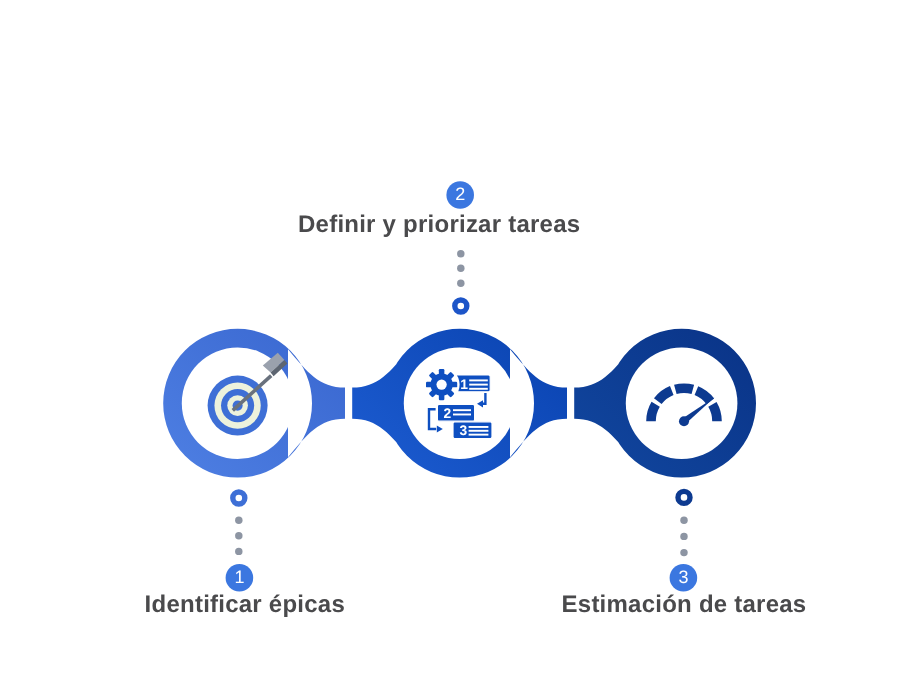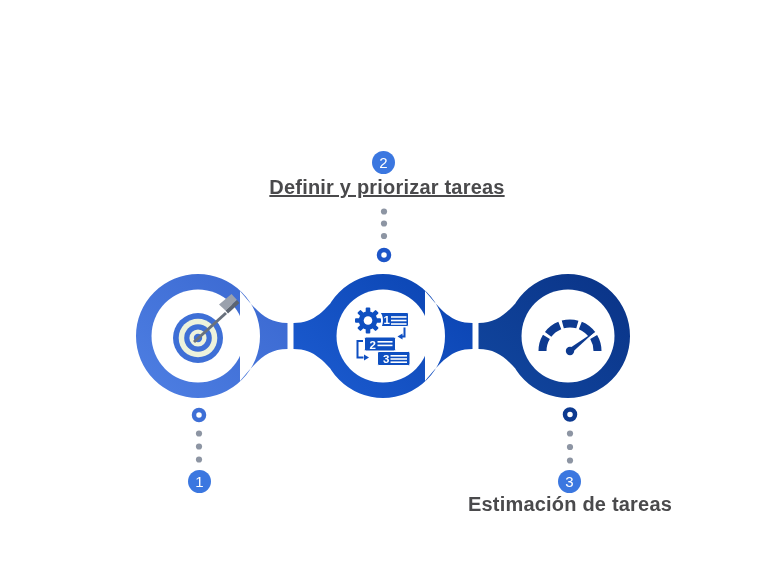--- a/index.html
+++ b/index.html
@@ -6,21 +6,21 @@
   .stage{
     position:relative;width:768px;height:576px;background:#ffffff;overflow:hidden;
     font-family:"Liberation Sans",sans-serif;
   }
   .gfx{position:absolute;left:0;top:0;}
   .label{
     position:absolute;width:400px;text-align:center;
     font-weight:bold;font-size:20px;line-height:24px;color:#4a4a4c;letter-spacing:0.2px;
   }
   .label-1{left:4px;top:492px;}
-  .label-2{left:187px;top:175px;text-decoration:underline;}
+  .label-2{left:166px;top:175px;}
   .label-3{left:370px;top:492px;}
   .badge{
     position:absolute;width:23px;height:23px;border-radius:50%;
     background:#3b77e0;color:#ffffff;display:flex;align-items:center;justify-content:center;
     font-size:15px;line-height:1;
   }
   .badge-1{left:188px;top:470px;}
   .badge-2{left:372px;top:151px;}
   .badge-3{left:558px;top:470px;}
   svg text{font-family:"Liberation Sans",sans-serif;font-weight:bold;}
@@ -142,16 +142,17 @@
       <circle cx="570" cy="433.5" r="3.1" fill="#8d95a3"></circle>
       <circle cx="570" cy="447" r="3.1" fill="#8d95a3"></circle>
       <circle cx="570" cy="460.5" r="3.1" fill="#8d95a3"></circle>
     </g>
   </svg>
 
   <div class="badge badge-1">1</div>
   <div class="badge badge-2">2</div>
   <div class="badge badge-3">3</div>
 
+  <div class="label label-1">Identificar épicas</div>
   <div class="label label-2">Definir y priorizar tareas</div>
   <div class="label label-3">Estimación de tareas</div>
 
 </div>
 
 </body></html>

